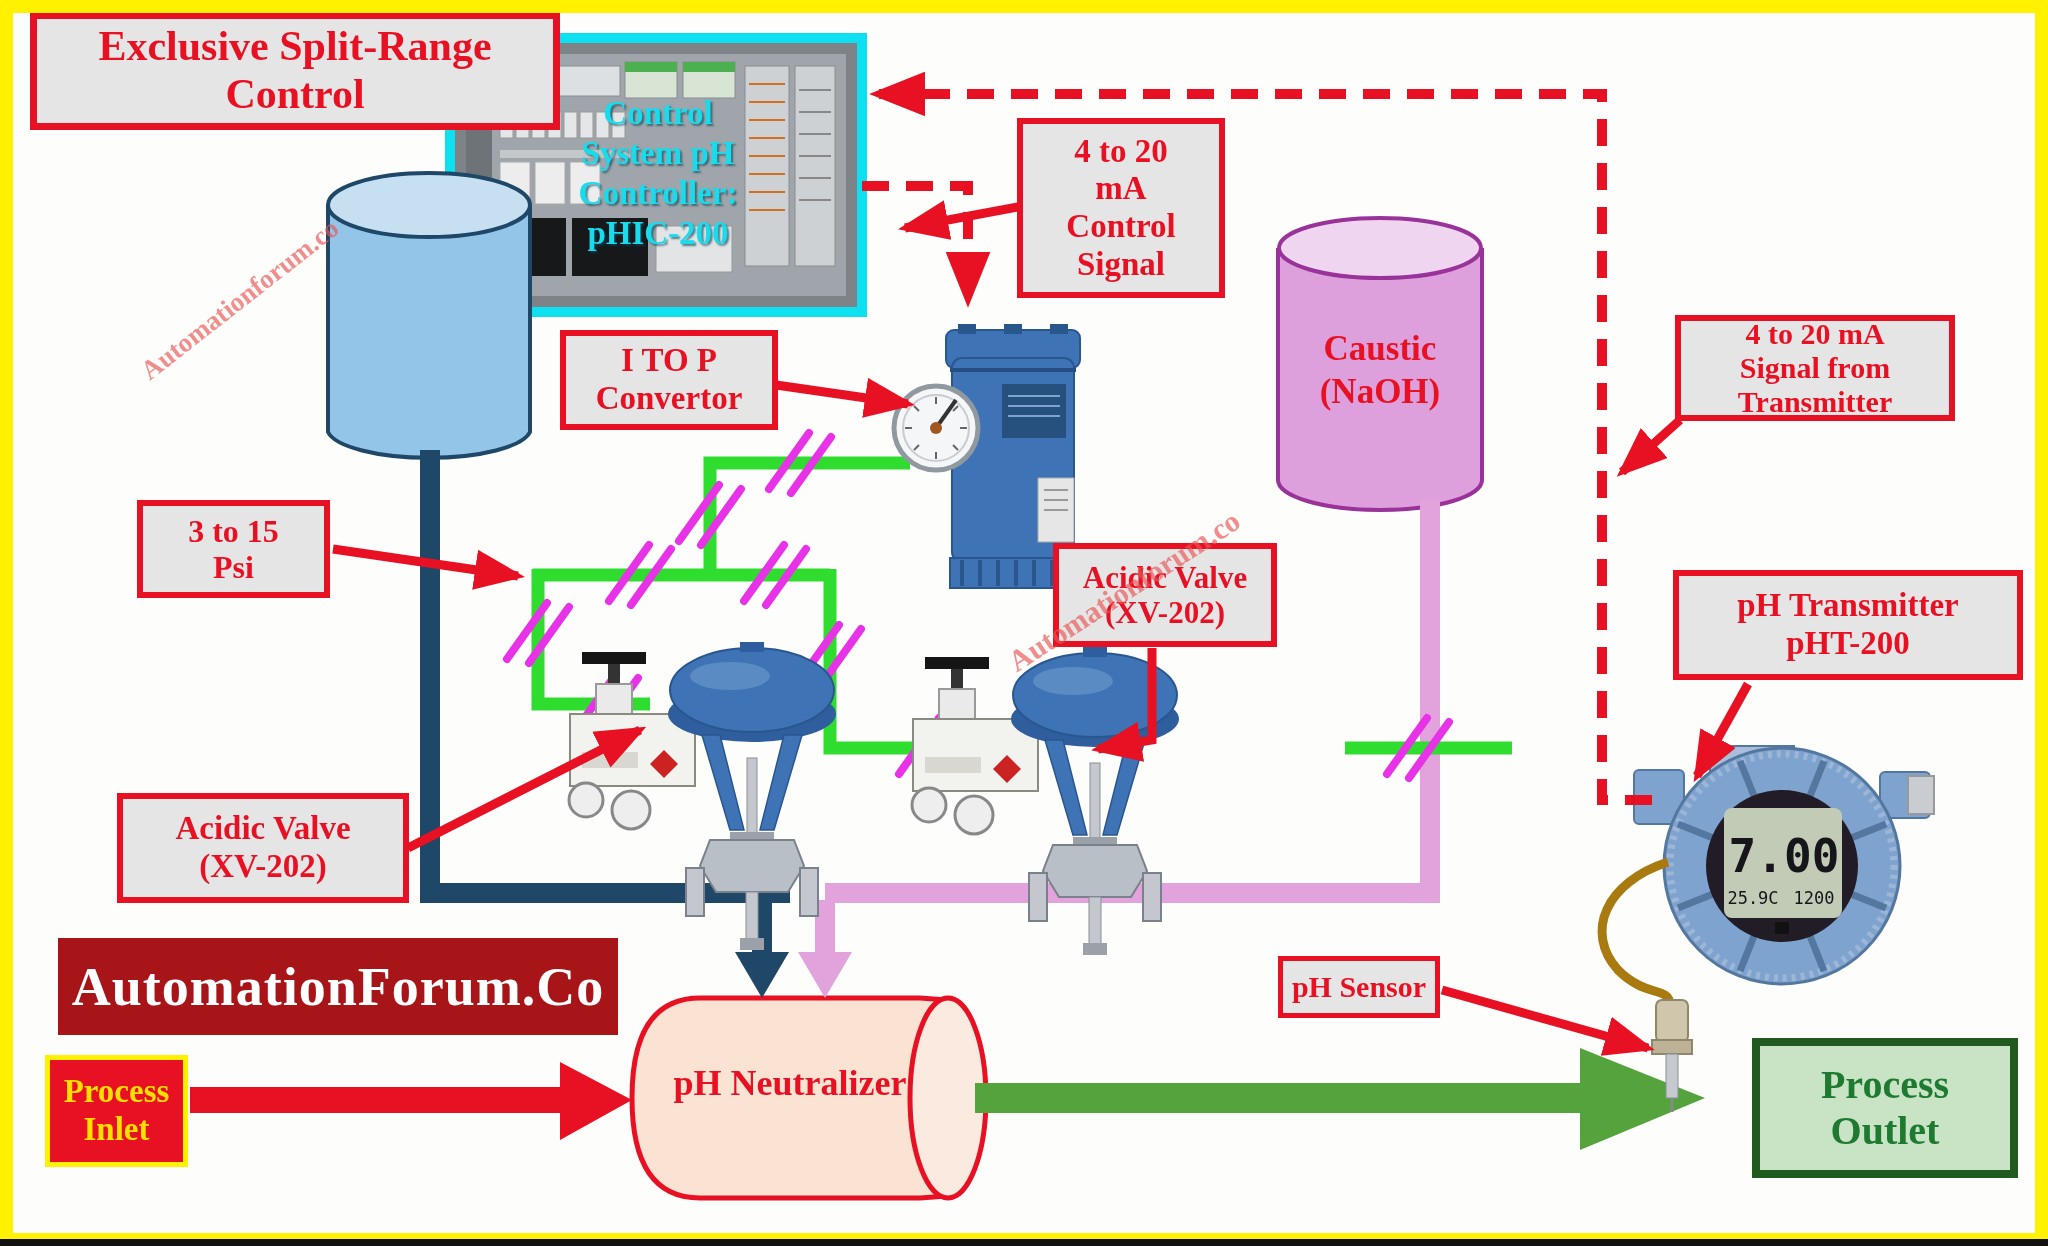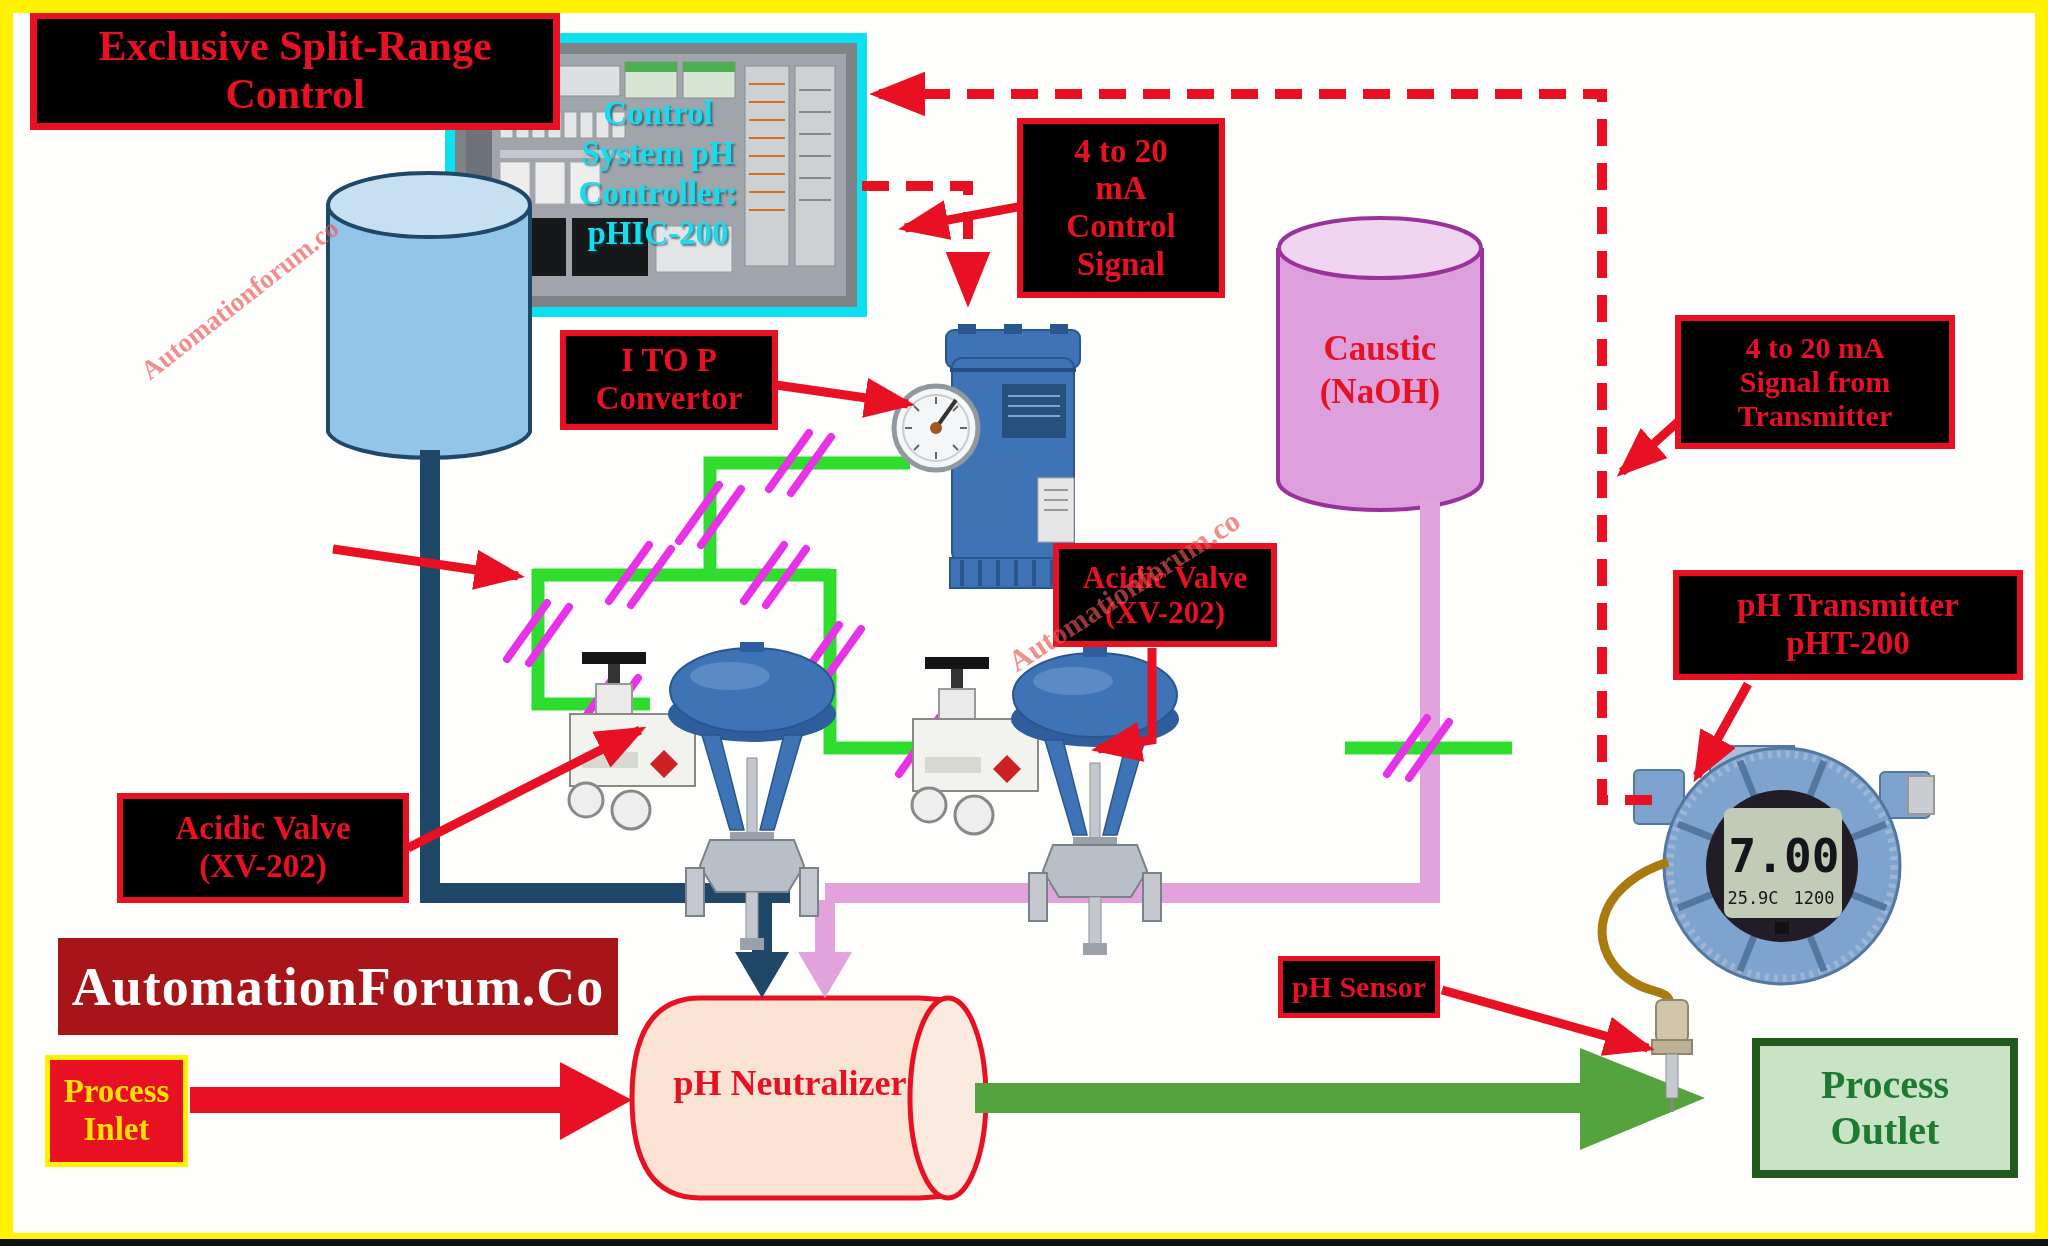--- a/index.html
+++ b/index.html
@@ -2,21 +2,21 @@
 <html><head>
 <meta charset="utf-8">
 <style>
   html,body{margin:0;padding:0;background:#e8e8e8;}
   #stage{position:relative;width:2048px;height:1246px;background:#fdfdfb;overflow:hidden;
          font-family:"Liberation Serif",serif;}
   #frame{position:absolute;inset:0;border:13px solid #FFF100;pointer-events:none;z-index:40;}
   #bottomstrip{position:absolute;left:0;bottom:0;width:100%;height:7px;background:#111;z-index:41;}
   svg.layer{position:absolute;left:0;top:0;z-index:5;}
   .lb{position:absolute;display:flex;align-items:center;justify-content:center;text-align:center;
-      background:#000000;border:6px solid #E81123;color:#E81123;font-weight:bold;
+      background:#e5e5e5;border:6px solid #E81123;color:#E81123;font-weight:bold;
       white-space:pre-line;line-height:1.14;box-sizing:border-box;z-index:20;}
   .tk{position:absolute;display:flex;align-items:center;justify-content:center;text-align:center;
       background:transparent;border:none;color:#E81123;font-weight:bold;white-space:pre-line;
       line-height:1.24;box-sizing:border-box;z-index:20;}
   .wm{position:absolute;color:rgba(233,85,85,.66);font-weight:bold;font-size:27px;
       transform-origin:0 0;z-index:22;white-space:nowrap;}
   .panel-label{position:absolute;display:flex;align-items:center;justify-content:center;text-align:center;
       color:#18DCEC;font-weight:bold;white-space:pre-line;line-height:1.22;z-index:21;
       text-shadow:2px 2px 2px rgba(10,70,90,.65);}
   .banner{position:absolute;display:flex;align-items:center;justify-content:center;background:#A81519;
@@ -293,28 +293,30 @@
 pHIC-200</div>
 
 <div class="lb" style="left:1017px;top:118px;width:208px;height:180px;font-size:33px;">4 to 20
 mA
 Control
 Signal</div>
 
 <div class="lb" style="left:560px;top:330px;width:218px;height:100px;font-size:33px;">I TO P
 Convertor</div>
 
+<div class="lb" style="left:137px;top:500px;width:193px;height:98px;font-size:32px;">3 to 15
+Psi</div>
 
 <div class="lb" style="left:117px;top:793px;width:292px;height:110px;font-size:33px;">Acidic Valve
 (XV-202)</div>
 
 <div class="lb" style="left:1053px;top:543px;width:224px;height:104px;font-size:31px;">Acidic Valve
 (XV-202)</div>
 
-<div class="lb" style="left:1675px;top:315px;width:280px;height:134px;font-size:30px;">4 to 20 mA
+<div class="lb" style="left:1675px;top:315px;width:280px;height:106px;font-size:30px;">4 to 20 mA
 Signal from
 Transmitter</div>
 
 <div class="lb" style="left:1673px;top:570px;width:350px;height:110px;font-size:33px;">pH Transmitter
 pHT-200</div>
 
 <div class="lb" style="left:1278px;top:956px;width:162px;height:62px;font-size:30px;border-width:5px;text-align:center;">pH Sensor</div>
 
 <div class="lb inletbox" style="left:45px;top:1055px;width:143px;height:112px;font-size:33px;">Process
 Inlet</div>

